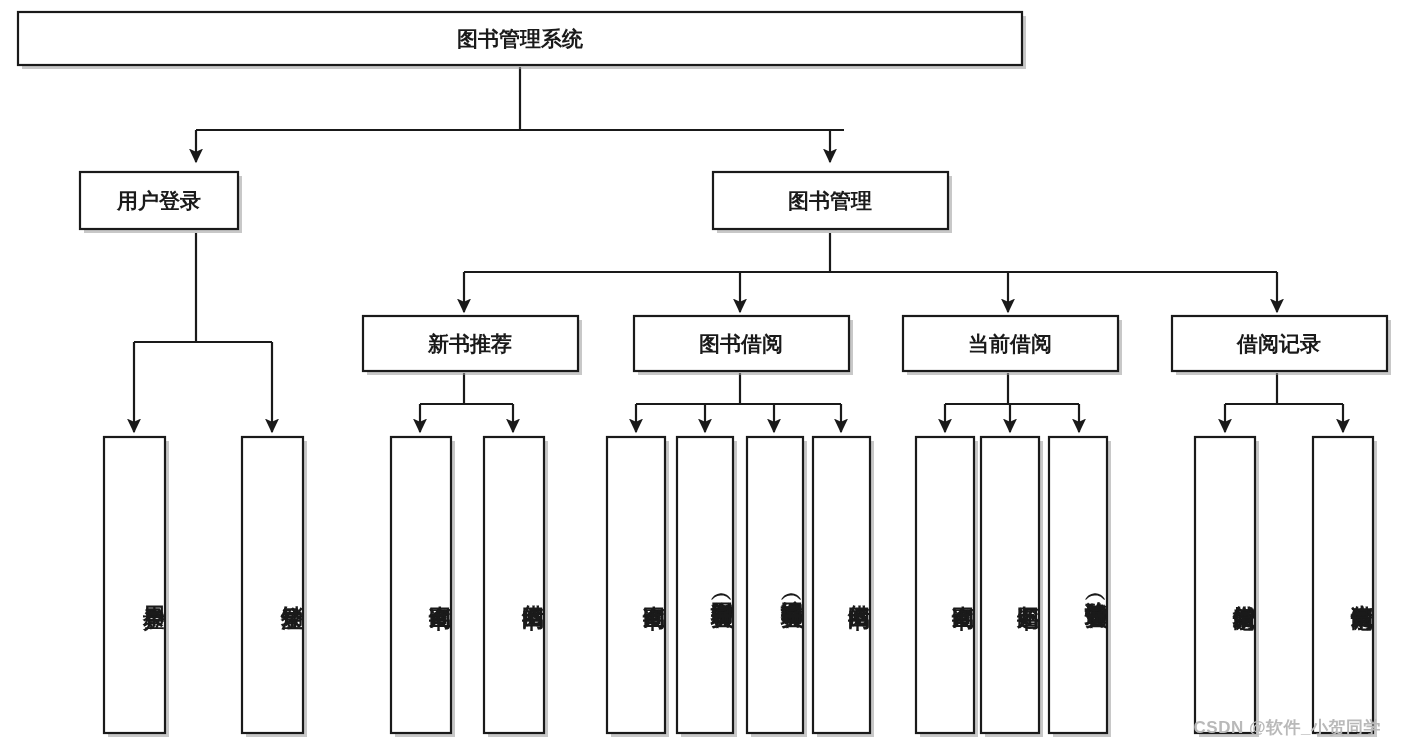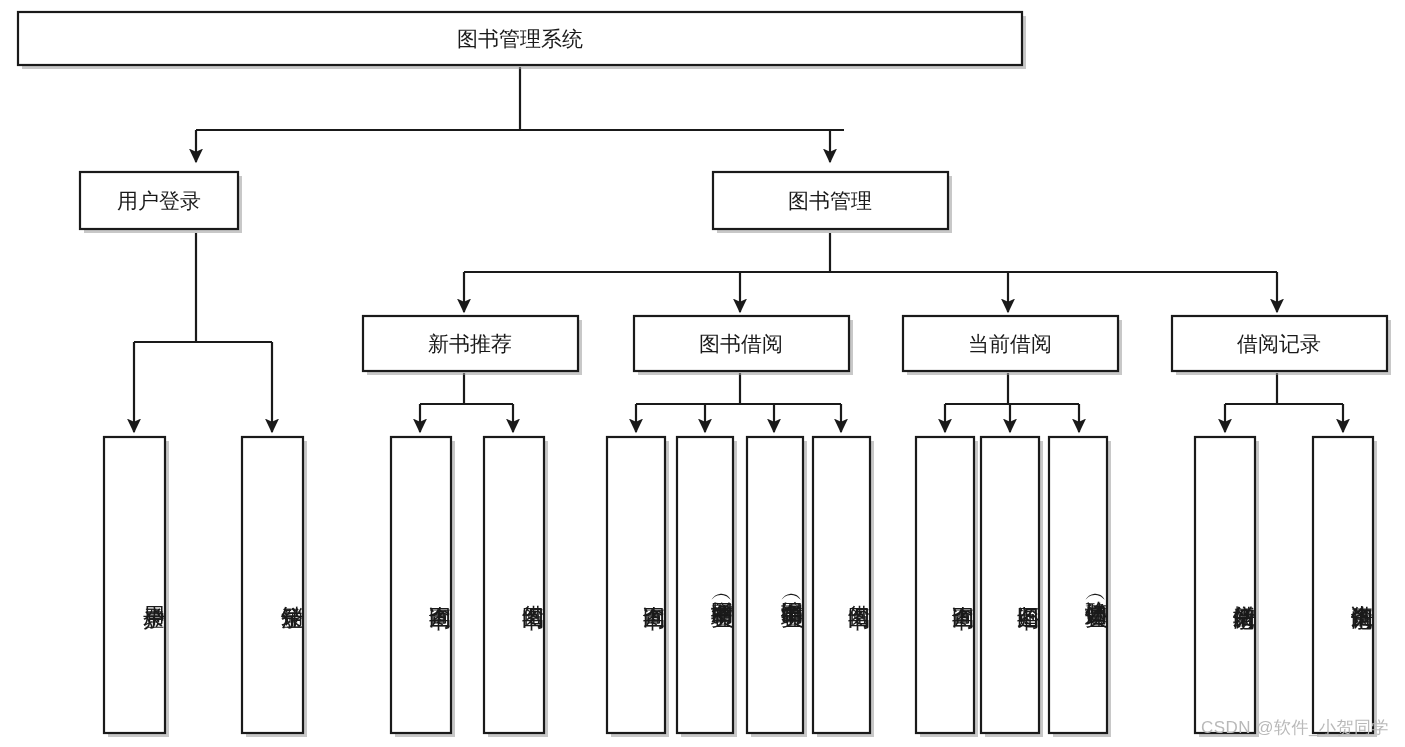--- a/index.html
+++ b/index.html
@@ -9,20 +9,21 @@
   }
   body {
     font-family: "Liberation Sans", "DejaVu Sans", sans-serif;
   }
   #stage {
     position: relative;
     width: 1405px;
     height: 747px;
     background: #ffffff;
     overflow: hidden;
+    font-weight: bold;
   }
   #diagram {
     position: absolute;
     left: 0;
     top: 0;
     width: 1405px;
     height: 747px;
   }
   .node-box {
     fill: #ffffff;
@@ -56,21 +57,21 @@
     font-family: "Liberation Sans", "DejaVu Sans", sans-serif;
     font-size: 22px;
     line-height: 1.04;
     color: #1a1a1a;
     letter-spacing: 1px;
     white-space: nowrap;
     pointer-events: none;
   }
   .watermark {
     position: absolute;
-    right: 16px;
+    right: 24px;
     bottom: 8px;
     font-family: "Liberation Sans", "DejaVu Sans", sans-serif;
     font-size: 17px;
     color: #b9b9b9;
     letter-spacing: 0.5px;
     white-space: nowrap;
   }
 </style>
 </head>
 <body>

